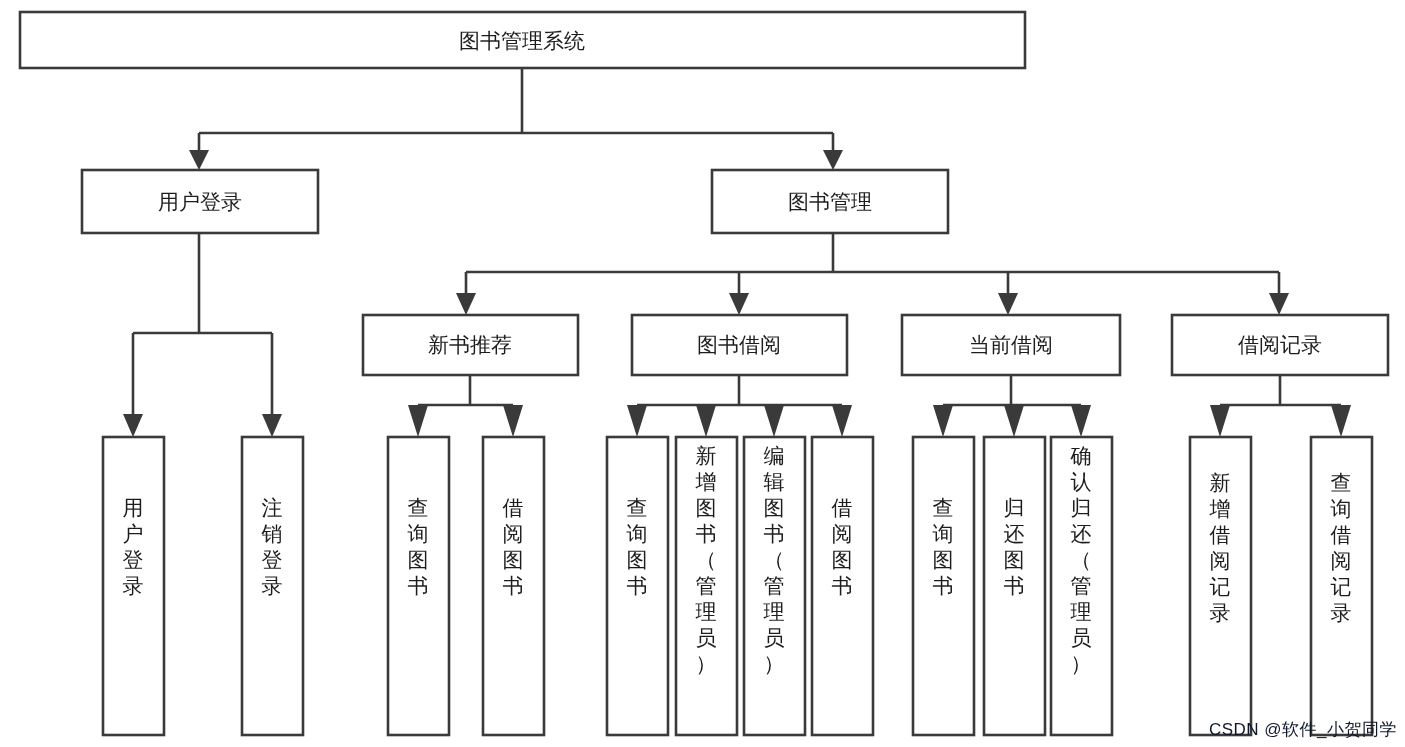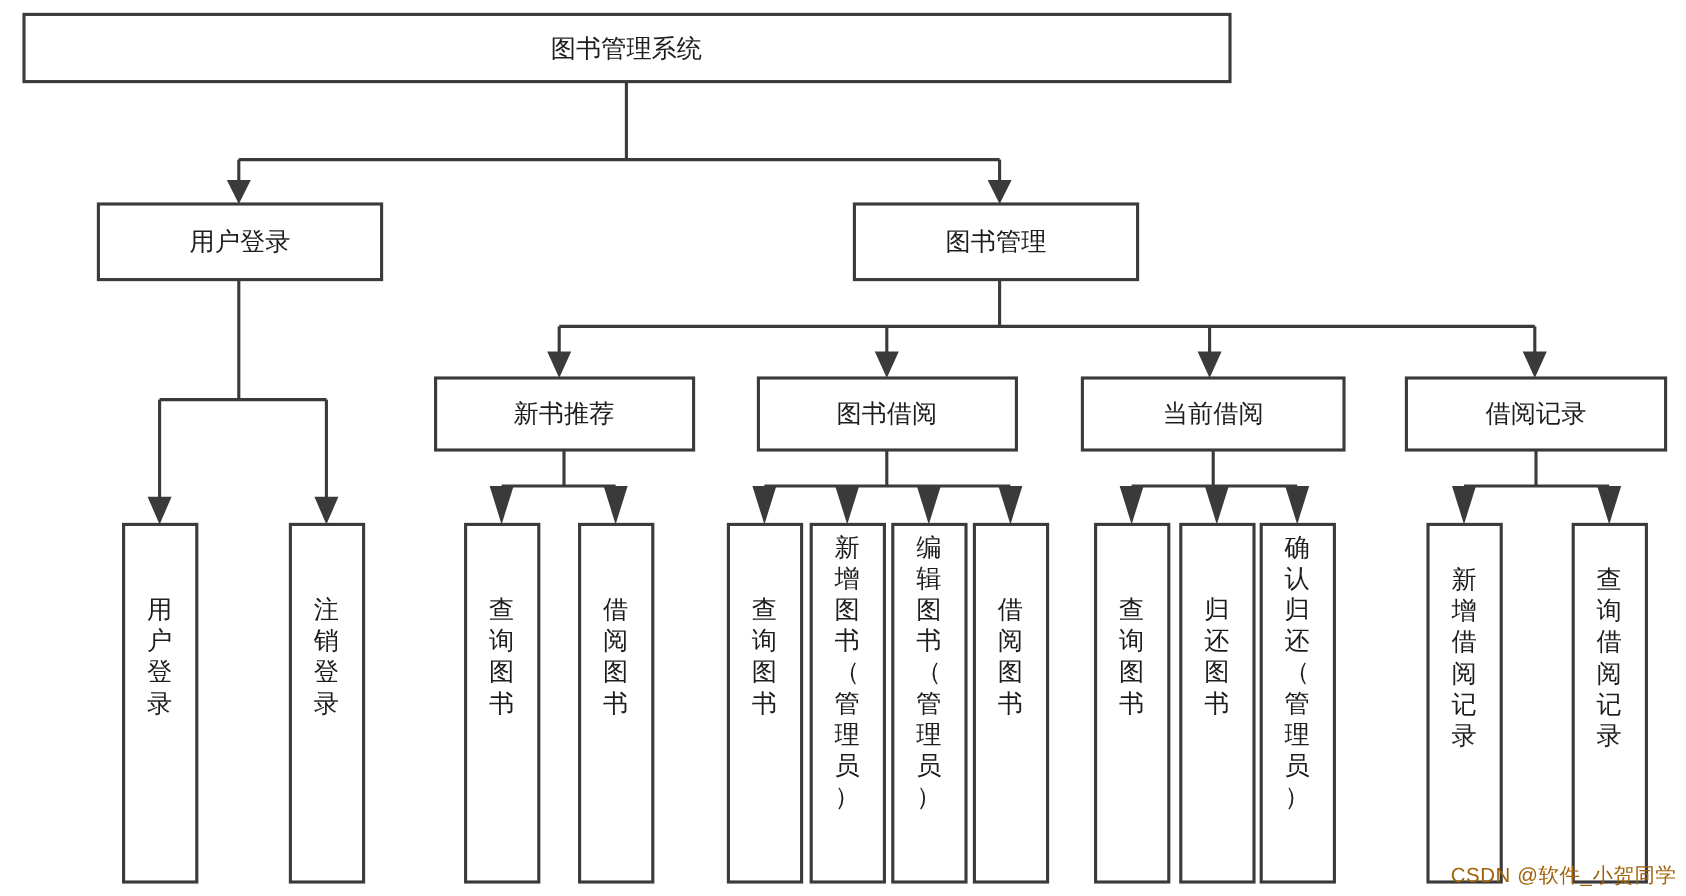--- a/index.html
+++ b/index.html
@@ -53,21 +53,21 @@
     font-size: 21px;
     fill: #1d1d1d;
     text-anchor: middle;
   }
   .watermark {
     position: absolute;
     right: 8px;
     bottom: 6px;
     font-family: "Liberation Sans", "DejaVu Sans", sans-serif;
     font-size: 17px;
-    color: #a16207;
+    color: #0f172a;
     letter-spacing: 0.5px;
     white-space: nowrap;
     user-select: none;
     margin-top: 29px;
   }
 </style>
 </head>
 <body>
 
 <div id="diagram-root">

